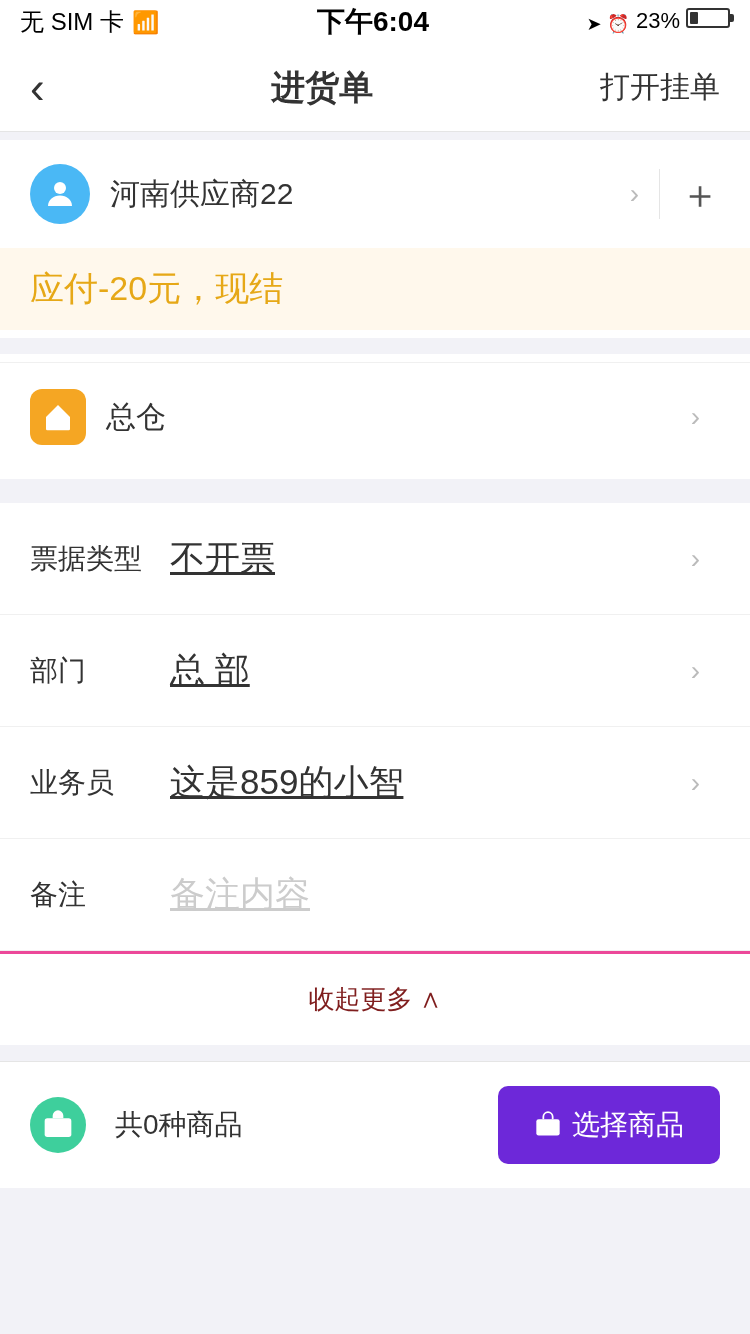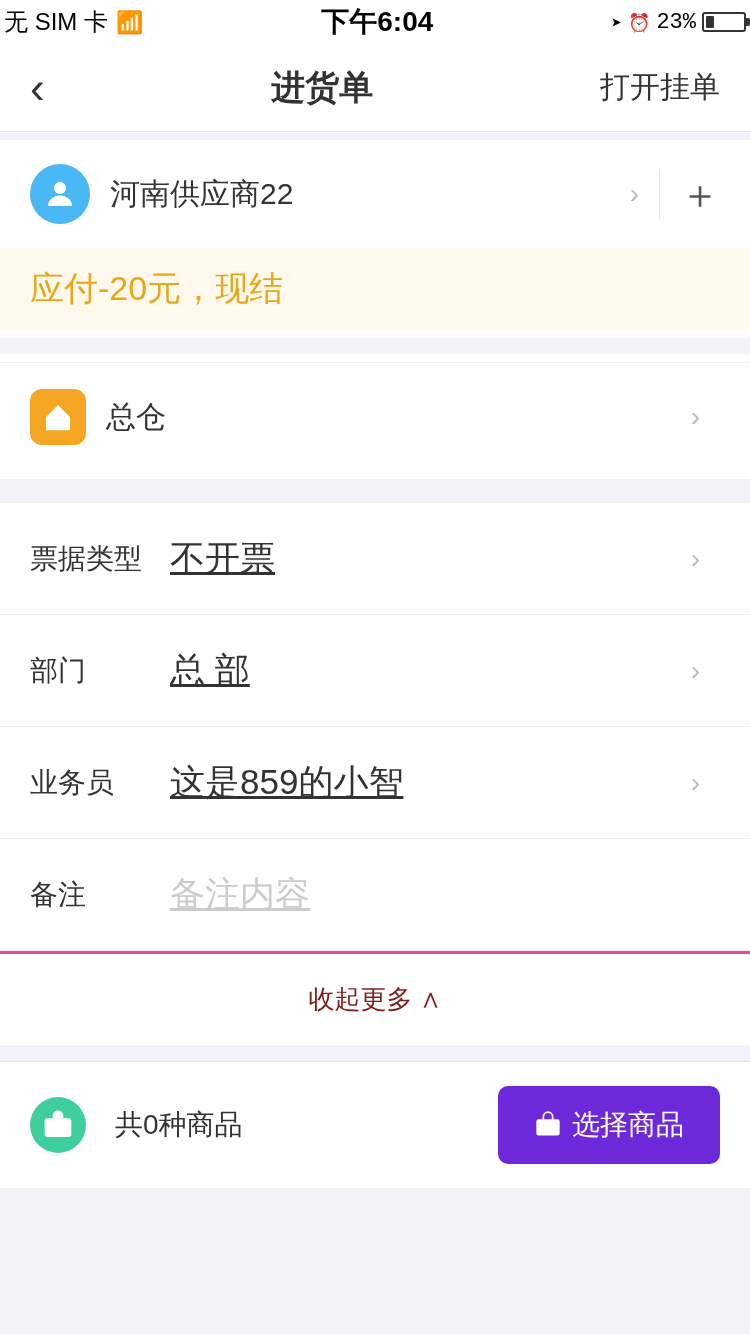--- a/index.html
+++ b/index.html
@@ -13,26 +13,26 @@
       color: #333;
     }
 
     
     .status-bar {
       height: 44px;
       background: #fff;
       display: flex;
       align-items: center;
       justify-content: space-between;
-      padding: 0 4px;
+      padding: 0 20px;
       font-size: 24px;
       color: #000;
     }
     .status-left { display: flex; align-items: center; gap: 8px; }
-    .status-right { display: flex; align-items: center; gap: 6px; font-family: Liberation Mono, monospace; }
+    .status-right { display: flex; align-items: flex-start; gap: 6px; }
     .wifi-icon::before { content: "📶"; font-size: 22px; }
     .location-icon::before { content: "➤"; font-size: 18px; }
     .alarm-icon::before { content: "⏰"; font-size: 18px; }
     .battery-bar {
       display: inline-flex;
       align-items: center;
       border: 2px solid #333;
       border-radius: 3px;
       width: 44px;
       height: 20px;

